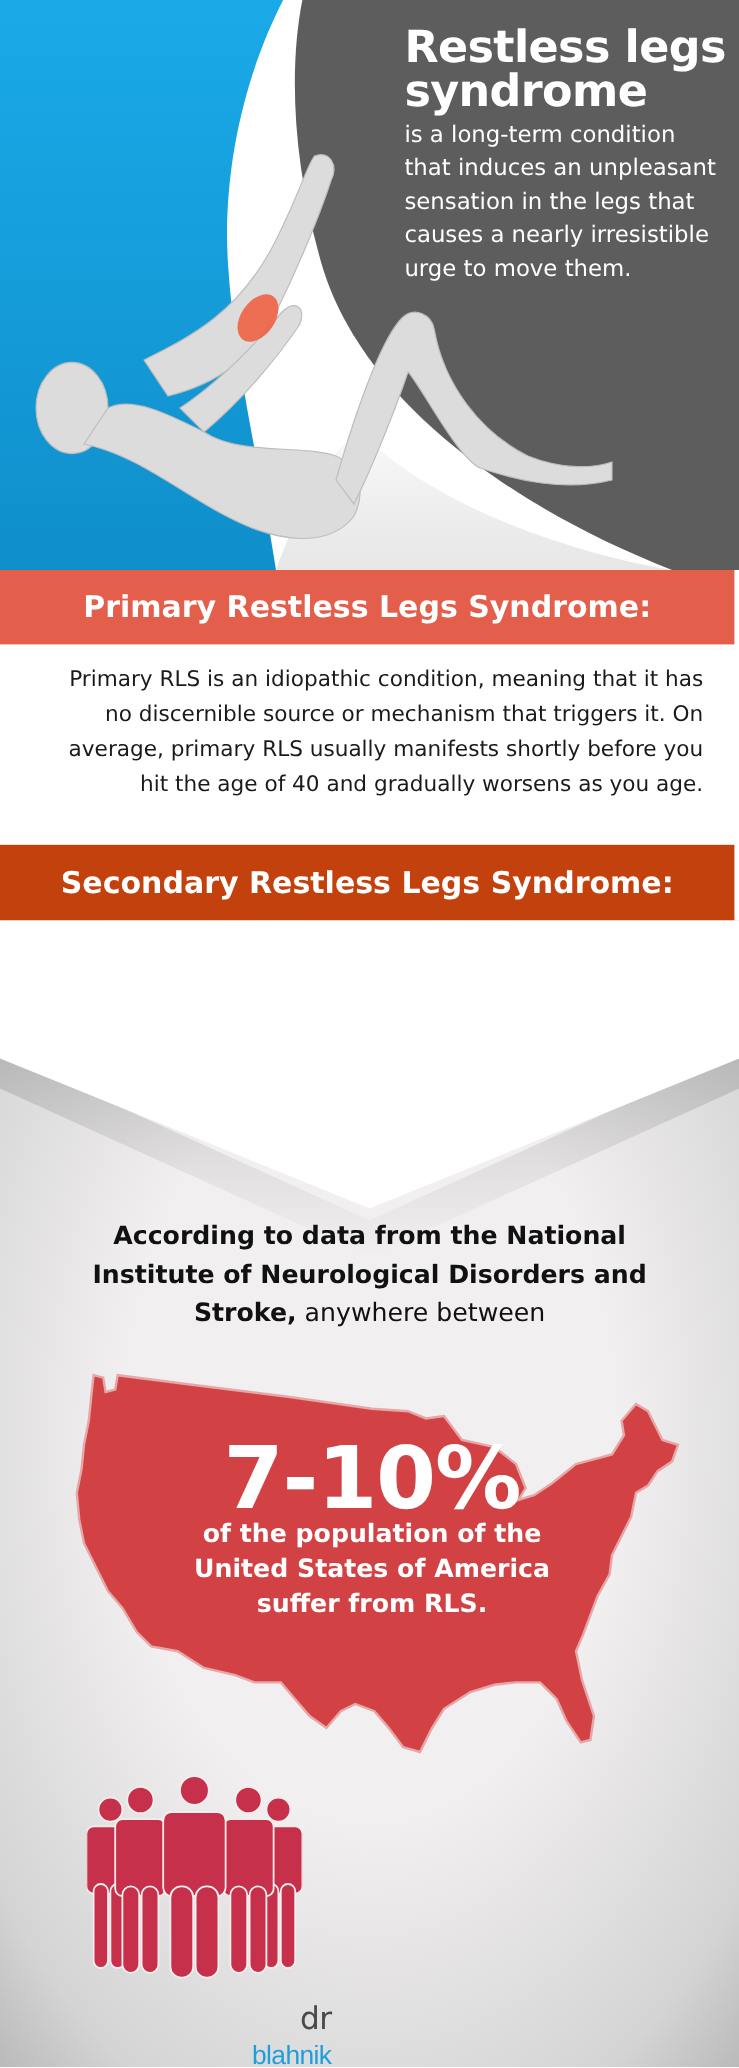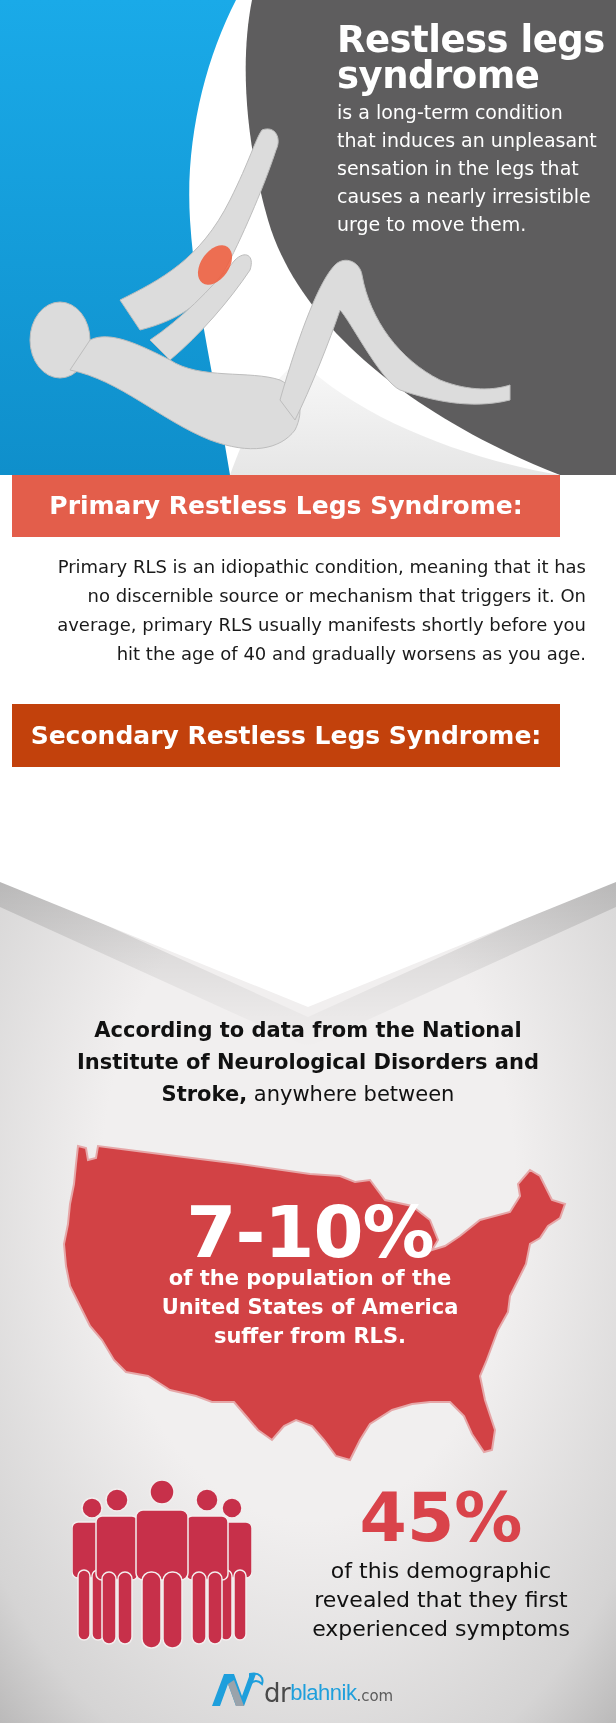--- a/index.html
+++ b/index.html
@@ -8,21 +8,21 @@
   .page { position: relative; width: 616px; height: 1723px; overflow: hidden; background: #ffffff; }
 
   
   .hero { position: absolute; left: 0; top: 0; width: 616px; height: 475px; overflow: hidden; background: #7f1d1d; }
   .hero svg.bg { position: absolute; left: 0; top: 0; }
   .hero-text { position: absolute; left: 337px; top: 22px; width: 270px; color: #ffffff; }
   .hero-title { font-family: "DejaVu Sans", sans-serif; font-weight: bold; font-size: 37px; line-height: 36px; letter-spacing: -0.5px; }
   .hero-desc { font-family: "DejaVu Sans", sans-serif; font-size: 19px; line-height: 28px; margin-top: 4px; }
 
   
-  .banner { position: absolute; left: 12px; width: 548px; color: #ffffff; text-align: center; font-family: "DejaVu Sans", sans-serif; font-weight: bold; font-size: 25px; }
+  .banner { position: absolute; left: 0; width: 612px; color: #ffffff; text-align: center; font-family: "DejaVu Sans", sans-serif; font-weight: bold; font-size: 25px; }
   .banner-primary { top: 475px; height: 62px; line-height: 62px; background: #e35e4b; }
   .banner-secondary { top: 704px; height: 63px; line-height: 63px; background: #c2410c; }
 
   .para { position: absolute; left: 30px; width: 556px; text-align: right; color: #1a1a1a; font-family: "DejaVu Sans", sans-serif; font-size: 18px; line-height: 29px; }
   .para-primary { top: 552px; }
 
   
   .lower { position: absolute; left: 0; top: 767px; width: 616px; height: 956px; }
   .lower svg { position: absolute; left: 0; top: 0; }
   .para-secondary { top: 780px; z-index: 2; }
@@ -33,21 +33,21 @@
   .map { position: absolute; left: 40px; top: 1140px; width: 540px; height: 330px; z-index: 1; }
   .stat1 { position: absolute; left: 140px; top: 1200px; width: 340px; text-align: center; color: #fff; z-index: 2; font-family: "DejaVu Sans", sans-serif; font-weight: bold; }
   .stat1 .big { font-size: 72px; line-height: 64px; letter-spacing: -1px; }
   .stat1 .sub { font-size: 21px; line-height: 29px; }
 
   .people { position: absolute; left: 72px; top: 1480px; width: 180px; height: 170px; z-index: 2; }
   .stat2 { position: absolute; left: 296px; top: 1480px; width: 290px; text-align: center; z-index: 2; font-family: "DejaVu Sans", sans-serif; }
   .stat2 .big { color: #d9434a; font-weight: bold; font-size: 68px; line-height: 76px; }
   .stat2 .sub { color: #111; font-size: 22px; line-height: 29px; }
 
-  .logo { position: absolute; left: 210px; top: 1668px; height: 40px; display: flex; align-items: flex-end; z-index: 2; }
+  .logo { position: absolute; left: 210px; top: 1668px; height: 40px; display: flex; align-items: flex-end; z-index: 2; flex-direction: column; }
   .logo-mark { width: 54px; height: 38px; }
   .logo-dr { color: #4a4a4a; font-family: "DejaVu Sans", sans-serif; font-size: 26px; line-height: 30px; letter-spacing: -0.5px; }
   .logo-name { color: #1e9fdc; font-family: Liberation Sans, sans-serif; font-size: 22px; line-height: 30px; letter-spacing: -0.5px; text-align: center; }
   .logo-tld { color: #5b5b5b; font-family: "DejaVu Sans", sans-serif; font-size: 15px; line-height: 24px; }
 </style>
 </head>
 <body>
 
 <div class="page">
 
@@ -151,24 +151,20 @@
       <rect x="120" y="92" width="14" height="72" rx="7"></rect>
         <rect x="136" y="92" width="14" height="72" rx="7"></rect>
 
       <circle cx="90" cy="12" r="12"></circle>
       <rect x="64" y="30" width="52" height="70" rx="7"></rect>
       <rect x="70" y="92" width="19" height="76" rx="9"></rect>
         <rect x="91" y="92" width="19" height="76" rx="9"></rect>
     </g>
   </svg>
 
-  <div class="stat2">
-    <div class="big">45%</div>
-    <div class="sub">of this demographic revealed that they first experienced symptoms</div>
-  </div>
 
   <div class="logo">
     <svg class="logo-mark" viewBox="0 0 54 38">
       <path d="M2 36 L14 4 L24 4 L32 26 L40 4 L46 4 L34 36 L26 36 L18 14 L10 36 Z" fill="#1e9fdc"></path>
       <path d="M18 14 L26 36 L34 36 L24 10 Z" fill="#9aa3ab"></path>
       <path d="M40 4 C50 2 54 8 52 14 C48 10 44 10 40 14 Z" fill="none" stroke="#1e9fdc" stroke-width="2"></path>
     </svg>
     <span class="logo-dr">dr</span>
     <span class="logo-name">blahnik</span>
     <span class="logo-tld">.com</span>

